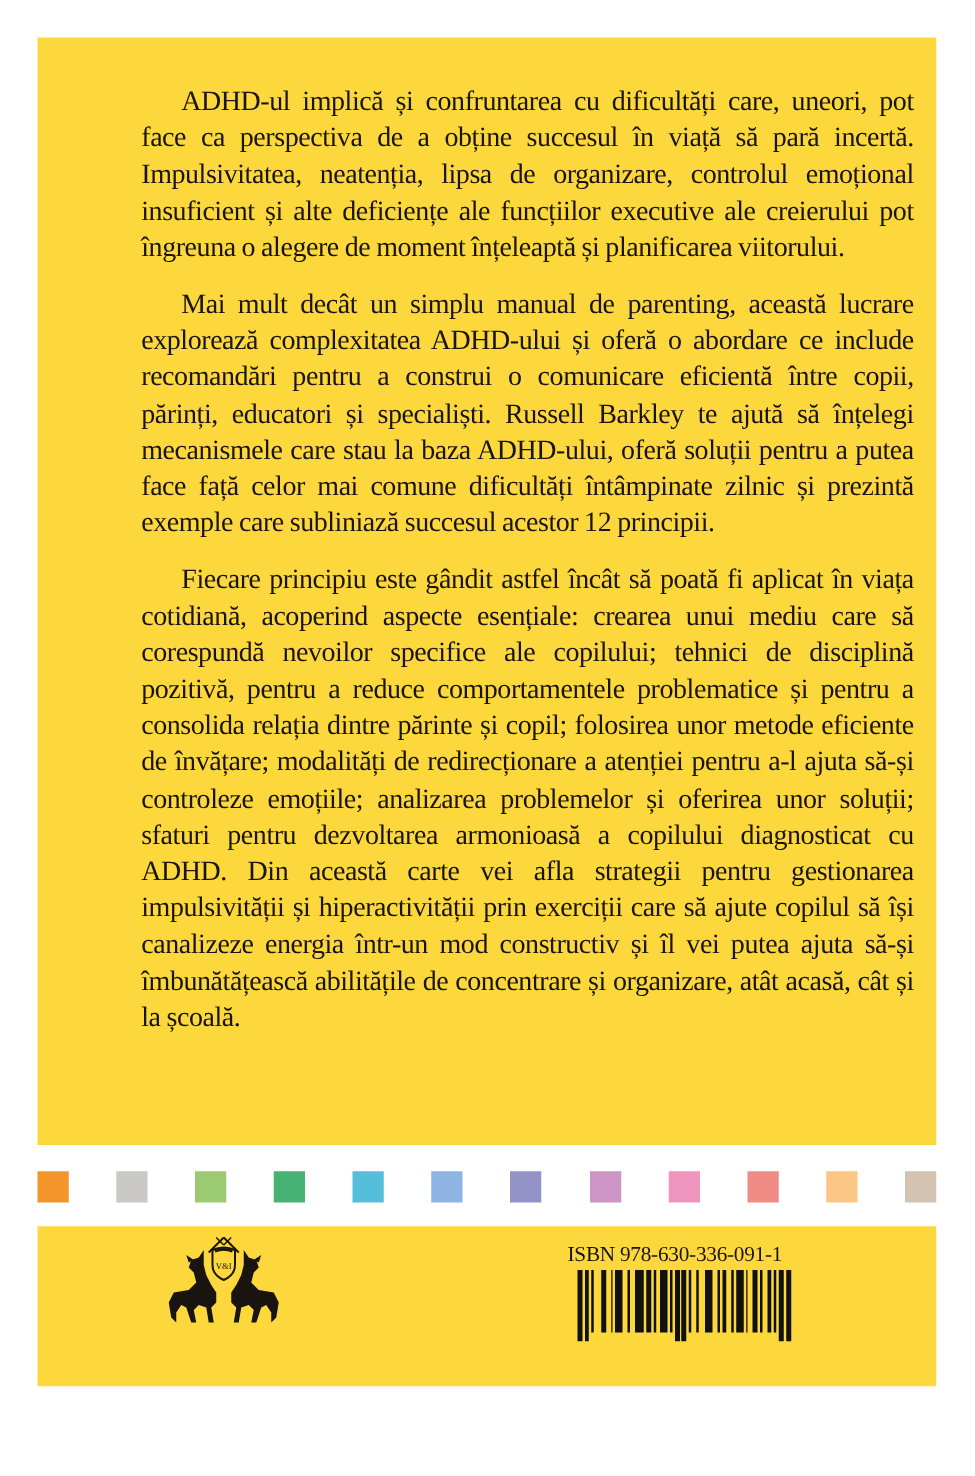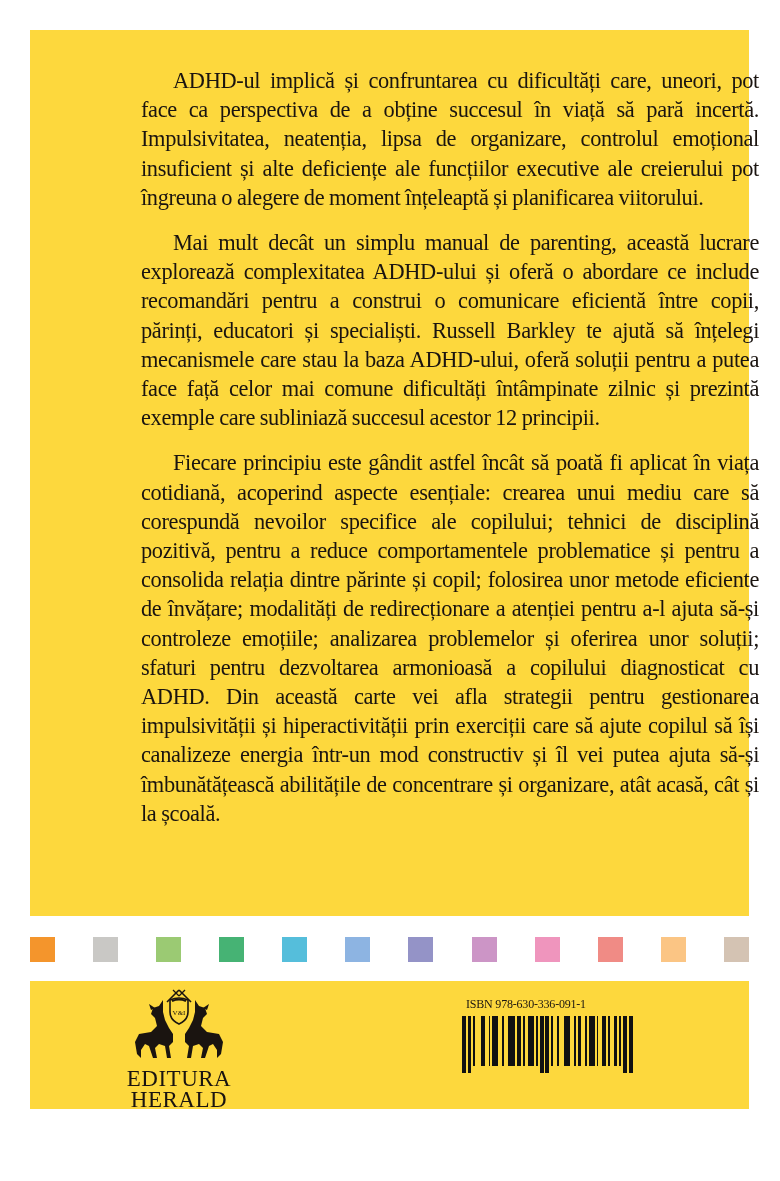--- a/index.html
+++ b/index.html
@@ -27,21 +27,20 @@
     }
     .panel-bottom {
       top: 981px;
       height: 128px;
     }
     .blurb {
       position: absolute;
       left: 83px;
       top: 36px;
       width: 618px;
-      margin-left: 28px;
     }
     .blurb p {
       margin: 0 0 16px 0;
       font-size: 22.4px;
       line-height: 29.2px;
       text-align: justify;
       text-indent: 32px;
       letter-spacing: -0.35px;
       word-spacing: -0.5px;
       hyphens: none;
@@ -77,25 +76,24 @@
       color: #1a1410;
       margin-top: 4px;
     }
     .isbn-block {
       position: absolute;
       left: 418px;
       top: 14px;
       width: 230px;
     }
     .isbn-label {
-      font-size: 12px;
+      font-size: 17px;
       line-height: 18px;
       letter-spacing: -0.2px;
       padding-left: 6px;
-      margin-left: 12px;
     }
     .barcode {
       position: relative;
       margin-top: 3px;
       margin-left: 14px;
       width: 184px;
       height: 57px;
       display: flex;
       align-items: flex-start;
     }
@@ -156,24 +154,20 @@
       <path d="M41 12 Q50 8 59 12 L59 24 Q59 32 50 36 Q41 32 41 24 Z" fill="#fdd83d" stroke="#1a1410" stroke-width="1.6"></path>
       <path d="M43 13 Q50 10 57 13" fill="none" stroke="#1a1410" stroke-width="2"></path>
       <text x="50" y="27" font-size="7" text-anchor="middle" font-family="Liberation Serif, serif" fill="#1a1410">V&amp;I</text>
 
       <path d="M34 12 L30 18 L24 20 L22 26 L26 30 L28 38 L22 44 L10 46 L6 54 L8 66 L12 70 L12 62 L16 56 L20 58 L24 70 L28 70 L26 60 L30 56 L36 58 L38 70 L42 70 L40 58 L44 54 L44 46 L40 40 L36 32 L34 24 Z" fill="#1a1410"></path>
       <path d="M26 20 L20 16 L22 22 Z" fill="#1a1410"></path>
 
       <path d="M66 12 L70 18 L76 20 L78 26 L74 30 L72 38 L78 44 L90 46 L94 54 L92 66 L88 70 L88 62 L84 56 L80 58 L76 70 L72 70 L74 60 L70 56 L64 58 L62 70 L58 70 L60 58 L56 54 L56 46 L60 40 L64 32 L66 24 Z" fill="#1a1410"></path>
       <path d="M74 20 L80 16 L78 22 Z" fill="#1a1410"></path>
     </svg>
-    <div class="logo-text">
-      <div>EDITURA</div>
-      <div>HERALD</div>
-    </div>
   </div>
 
   <div class="isbn-block">
     <div class="isbn-label">ISBN 978-630-336-091-1</div>
     <div class="barcode" id="barcode">
         <span class="guard" style="width: 3.8px;"></span>
         <span class="gap" style="width: 1.9px;"></span>
         <span class="guard" style="width: 3.8px;"></span>
         <span class="gap" style="width: 1.9px;"></span>
         <span style="width: 1.9px;"></span>

